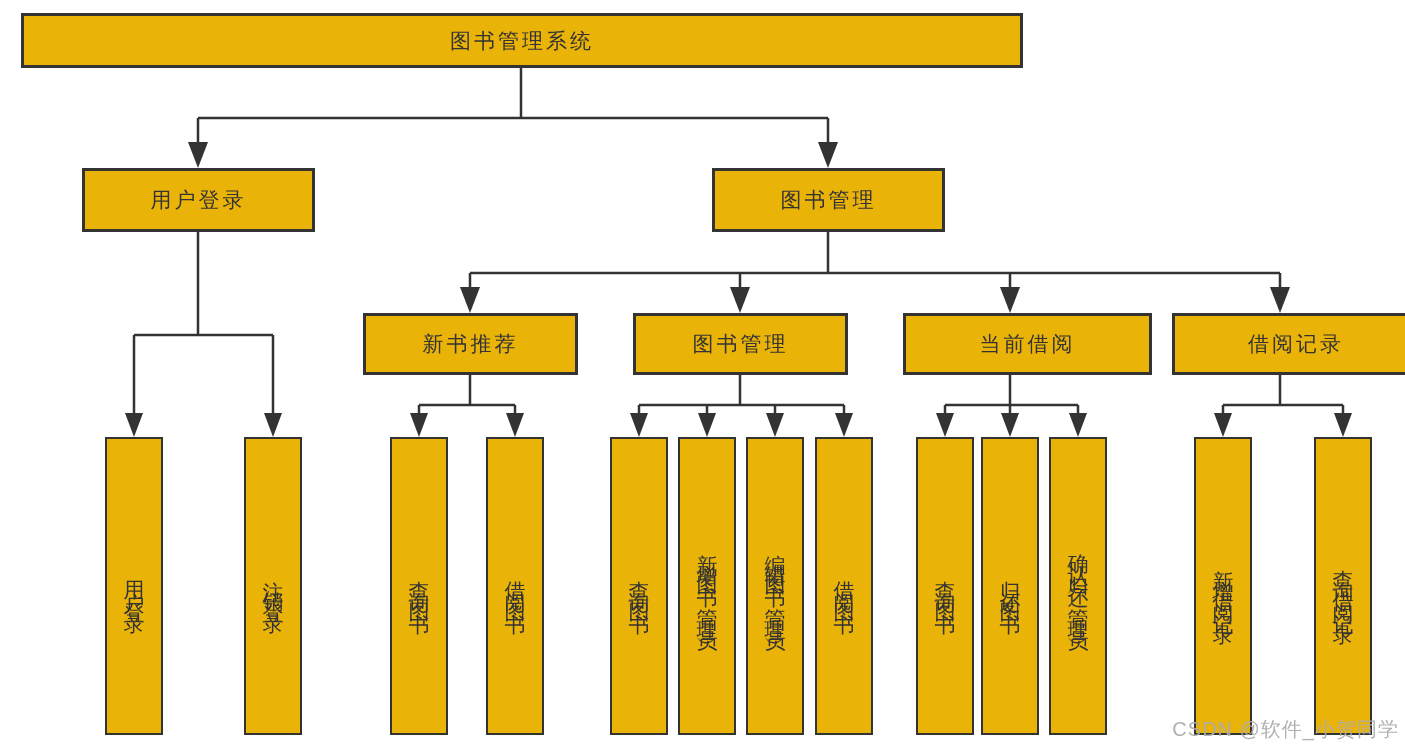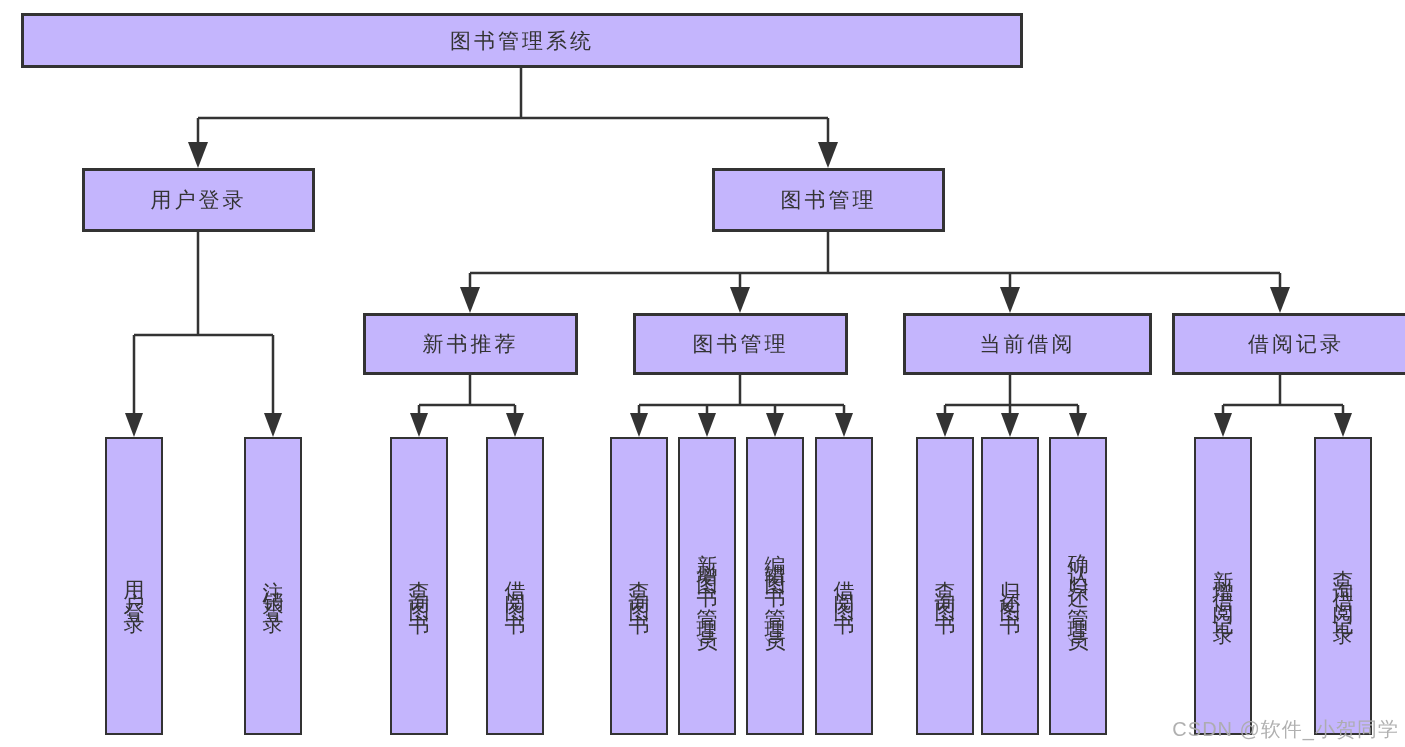--- a/index.html
+++ b/index.html
@@ -12,21 +12,21 @@
     font-family: "Liberation Sans", sans-serif;
   }
   .connector-layer {
     position: absolute;
     left: 0; top: 0;
     width: 1405px; height: 747px;
   }
   .box {
     position: absolute;
     box-sizing: border-box;
-    background: #c4b5fd;
+    background: #eab308;
     border: 3px solid #333333;
     color: #333333;
     display: flex;
     align-items: center;
     justify-content: center;
     font-size: 21px;
     letter-spacing: 3px;
     white-space: nowrap;
   }
   .box.h { }

